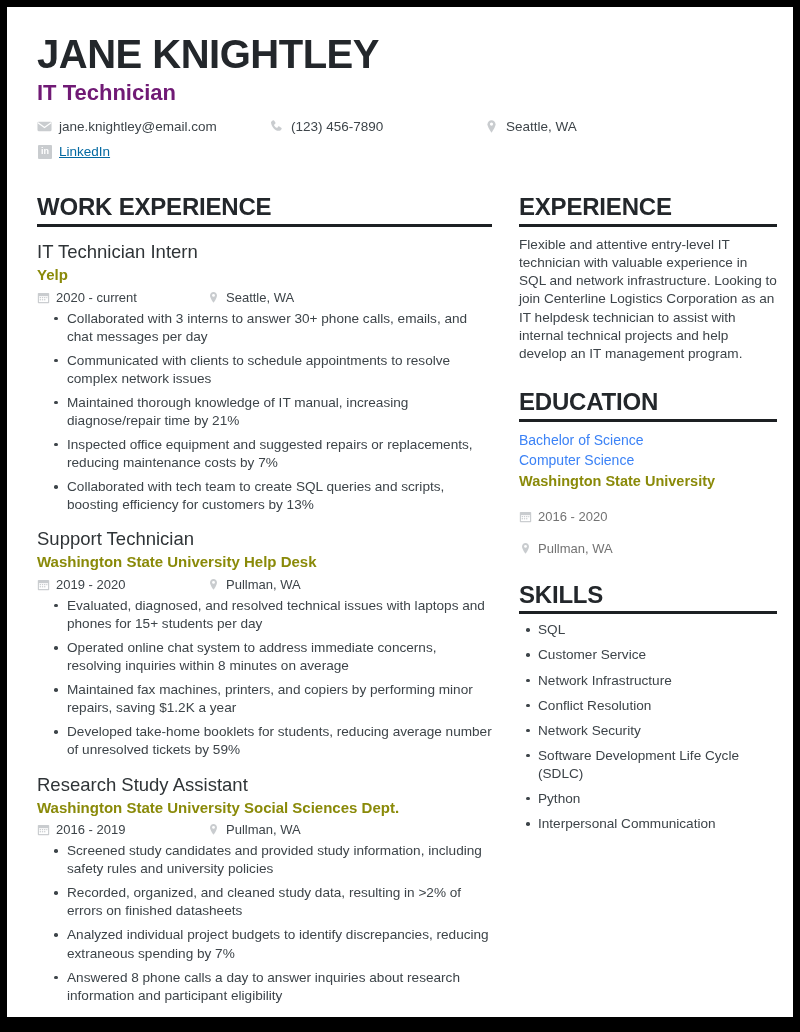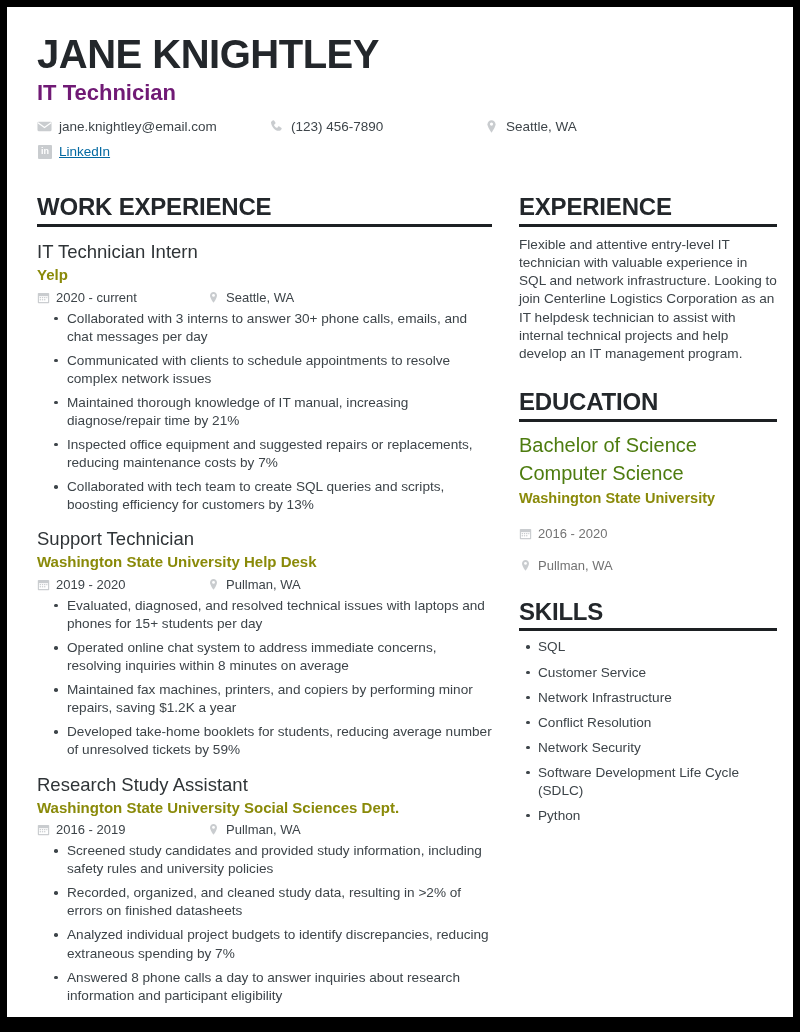--- a/index.html
+++ b/index.html
@@ -181,22 +181,22 @@
   .objective-text {
     font-size: 13.6px;
     color: #3d4449;
     line-height: 1.34;
     margin-top: 9px;
   }
 
   .rsection { margin-top: 26px; }
 
   .edu-line {
-    font-size: 20px;
-    color: #4d7c0f;
+    font-size: 14px;
+    color: #3b82f6;
     line-height: 1.42;
   }
   .edu-school {
     font-size: 14.5px;
     font-weight: 700;
     color: #8a8a09;
     line-height: 1.42;
     margin-top: 1px;
   }
   .edu-meta {
@@ -470,19 +470,20 @@
           <div class="sec-head">SKILLS</div>
           <div class="sec-rule"></div>
           <ul class="skills">
             <li>SQL</li>
             <li>Customer Service</li>
             <li>Network Infrastructure</li>
             <li>Conflict Resolution</li>
             <li>Network Security</li>
             <li>Software Development Life Cycle (SDLC)</li>
             <li>Python</li>
+            <li>Interpersonal Communication</li>
           </ul>
         </div>
 
       </div>
     </div>
   </div>
 </div>
 
 </body></html>

